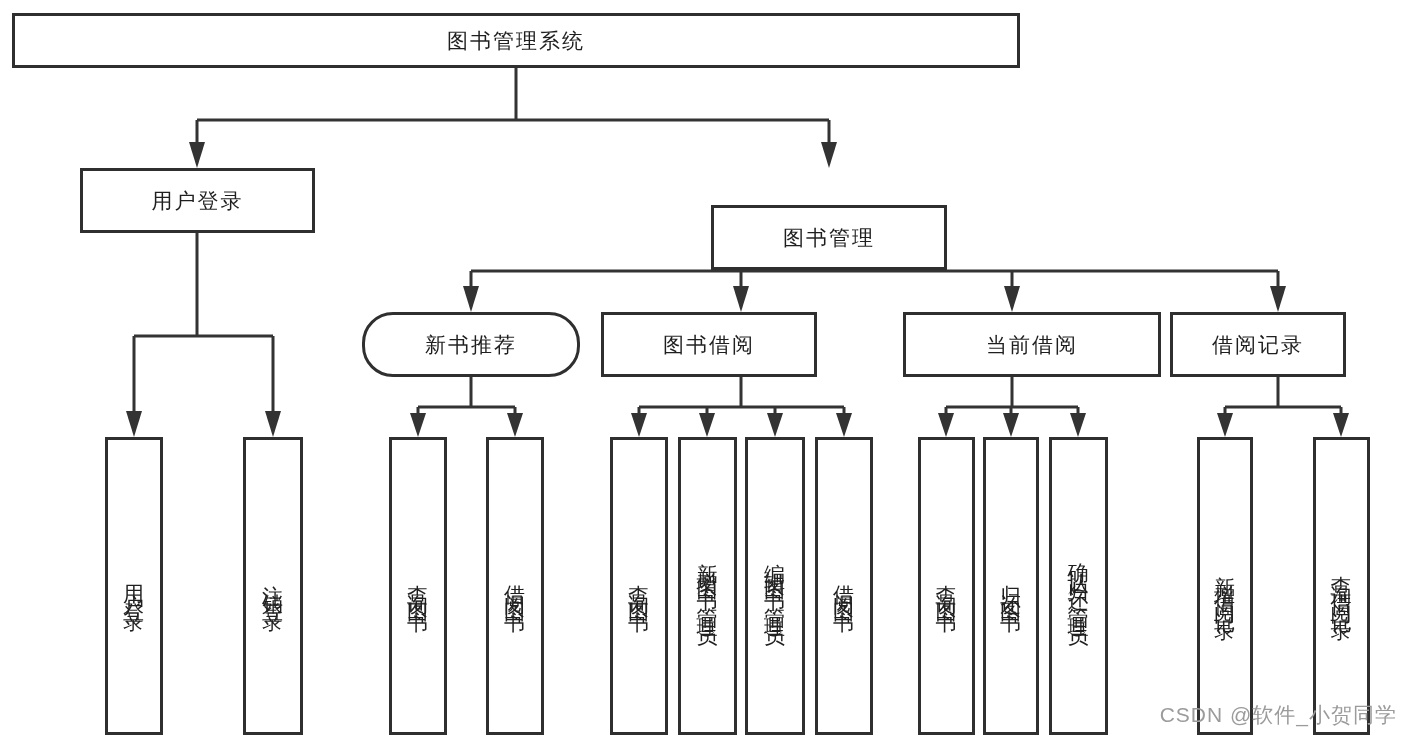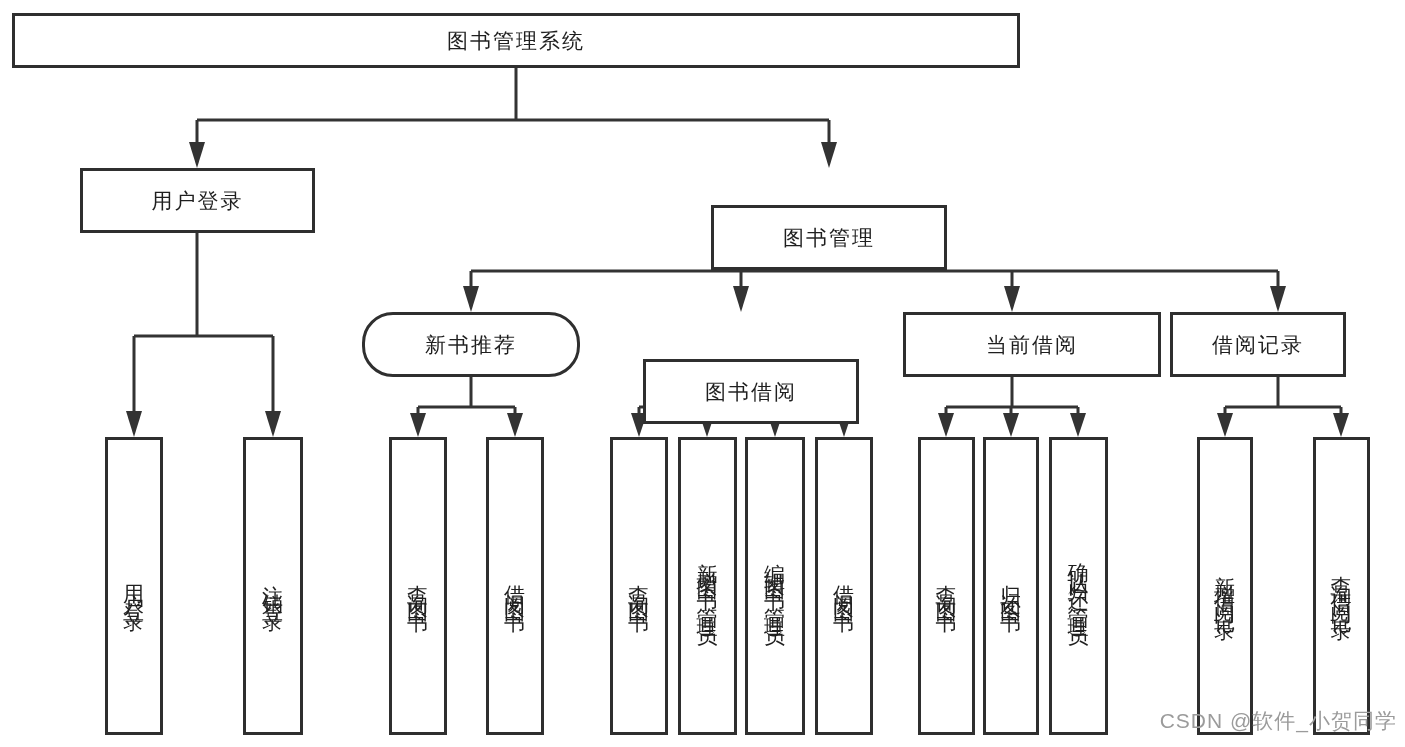--- a/index.html
+++ b/index.html
@@ -59,21 +59,21 @@
     writing-mode: vertical-rl;
     text-orientation: mixed;
     letter-spacing: 9px;
     font-size: 21px;
     line-height: 1;
     white-space: normal;
   }
   .watermark {
     position: absolute;
     right: 8px;
-    bottom: 12px;
+    bottom: 18px;
     color: #9b9b9b;
     font-size: 21px;
     letter-spacing: 1px;
   }
 </style>
 </head>
 <body>
 
 <div class="canvas">
 
@@ -119,21 +119,21 @@
       <polygon points="1333,413 1349,413 1341,437"></polygon>
     </g>
   </svg>
 
   <div class="box root-box" style="left:12px; top:13px; width:1008px;">图书管理系统</div>
 
   <div class="box hbox" style="left:80px; top:168px; width:235px;">用户登录</div>
   <div class="box hbox" style="left:711px; top:168px; width:236px;margin-top:37px;">图书管理</div>
 
   <div class="box hbox" style="left:362px; top:312px; width:218px;border-radius:31px;">新书推荐</div>
-  <div class="box hbox" style="left:643px; top:312px; width:216px;margin-top:47px;">图书借阅</div>
+  <div class="box hbox" style="left:601px; top:312px; width:216px;">图书借阅</div>
   <div class="box hbox" style="left:903px; top:312px; width:258px;">当前借阅</div>
   <div class="box hbox" style="left:1170px; top:312px; width:176px;">借阅记录</div>
 
   <div class="box leaf" style="left:105px; width:58px;">用户登录</div>
   <div class="box leaf" style="left:243px; width:60px;">注销登录</div>
 
   <div class="box leaf" style="left:389px; width:58px;">查询图书</div>
   <div class="box leaf" style="left:486px; width:58px;">借阅图书</div>
 
   <div class="box leaf" style="left:610px; width:58px;">查询图书</div>

